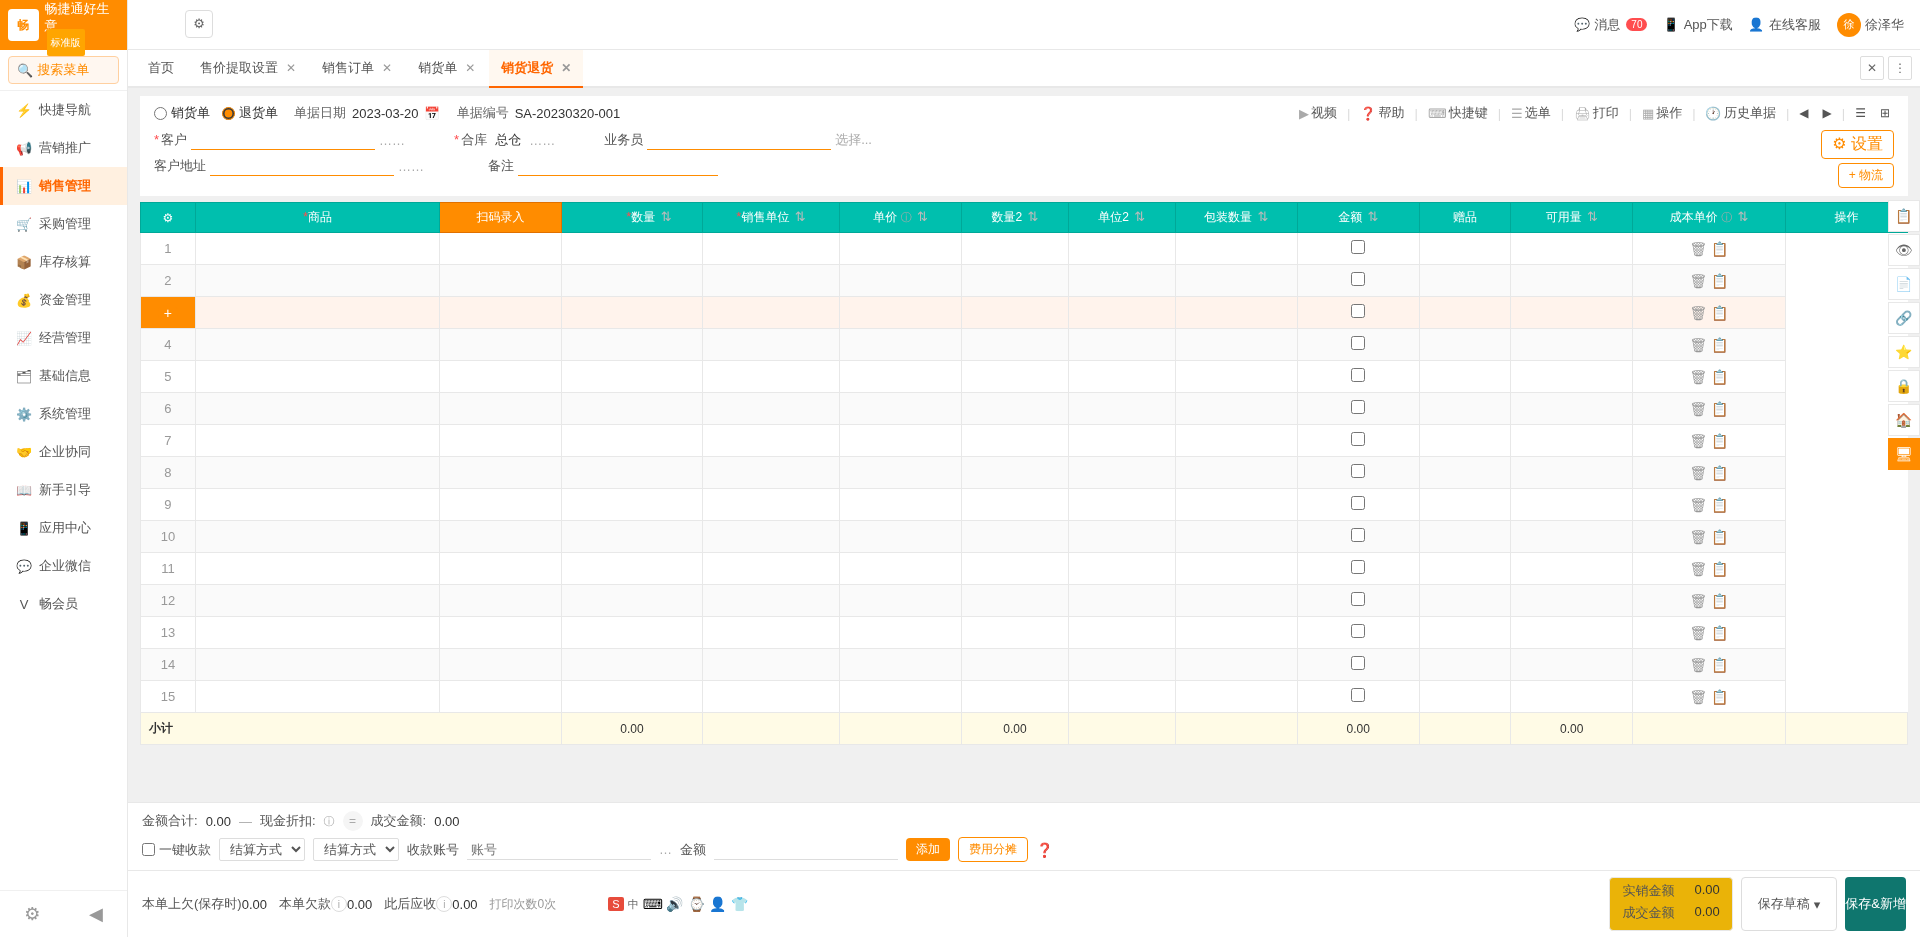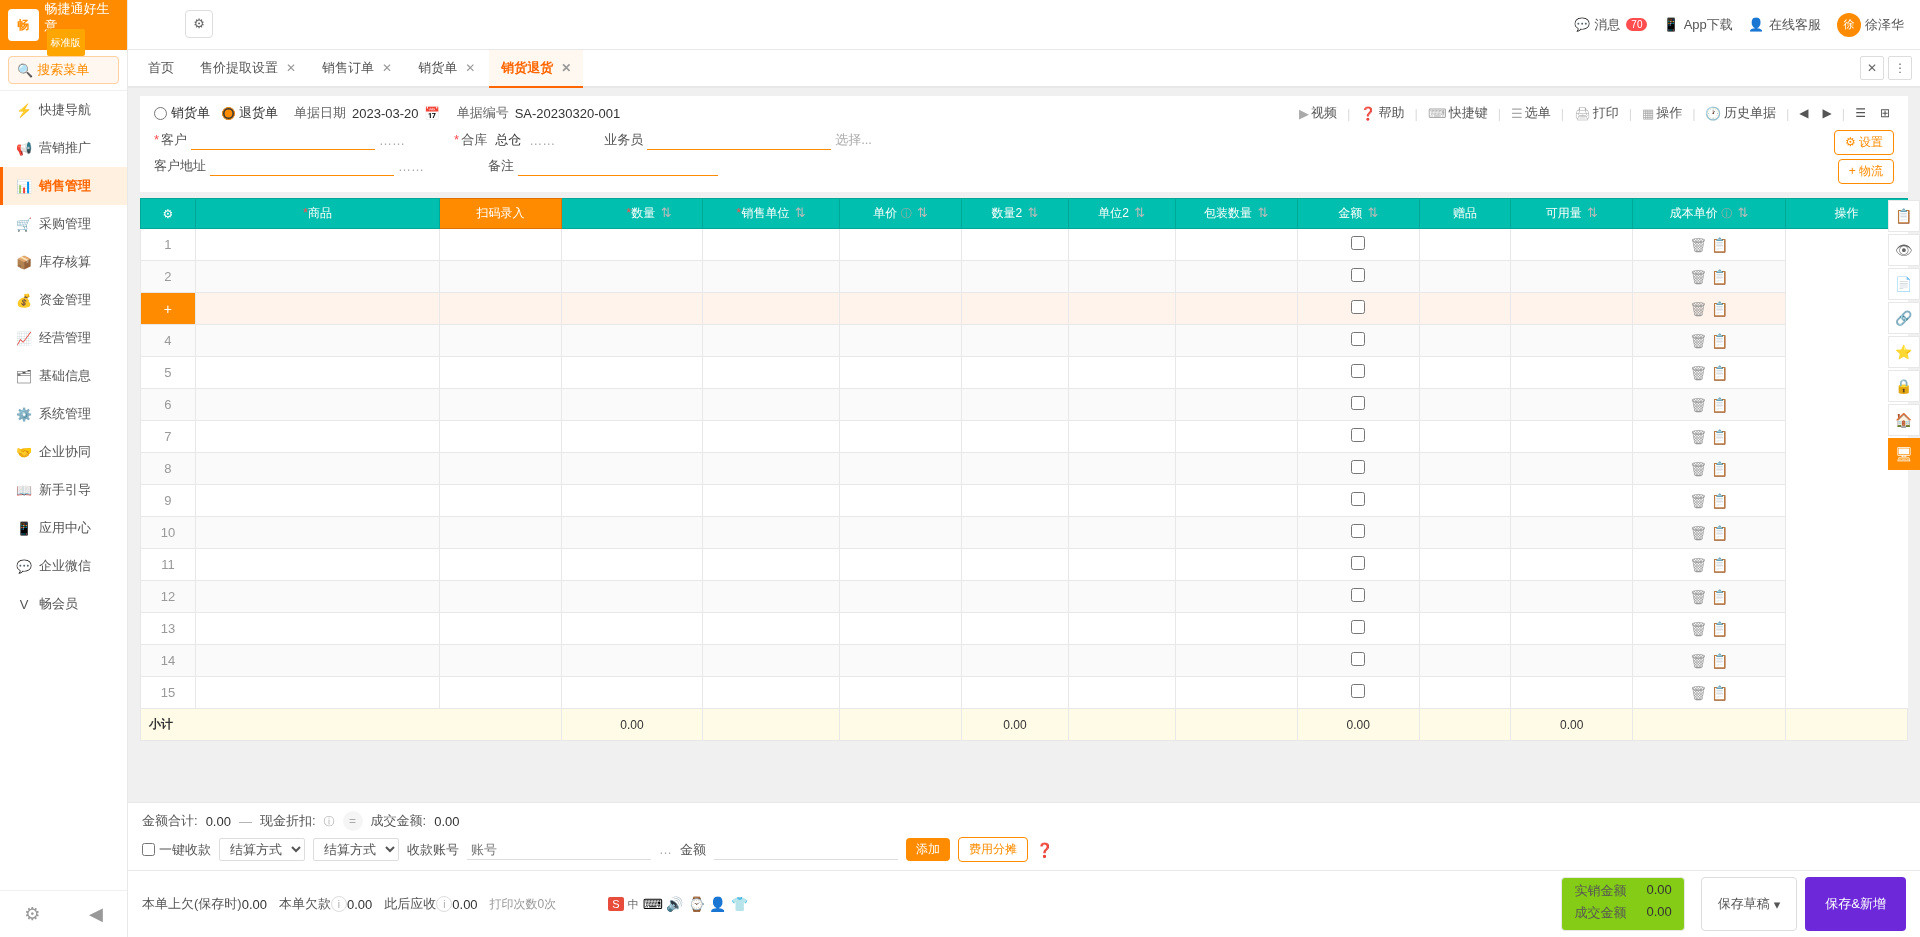--- a/index.html
+++ b/index.html
@@ -48,21 +48,21 @@
     .form-field-value { color: #333; font-weight: 500; }
     .field-group { display: flex; align-items: center; gap: 4px; }
     .field-label { color: #555; white-space: nowrap; }
     .field-label.required::before { content: "*"; color: #ff4d4f; margin-right: 2px; }
     .field-input { border: none; border-bottom: 1px solid #ff8c00; padding: 2px 4px; color: #333; min-width: 120px; outline: none; background: transparent; }
     .field-input::placeholder { color: #bbb; font-size: 12px; }
     .field-dots { color: #aaa; cursor: pointer; }
 
     
     .right-settings { display: flex; flex-direction: column; gap: 4px; align-items: flex-end; }
-    .settings-small-btn { border: 1px solid #ff8c00; color: #ff8c00; background: #fff; border-radius: 4px; padding: 3px 10px; cursor: pointer; font-size: 12px; white-space: nowrap; }
+    .settings-small-btn { border: 1px solid #ff8c00; color: #ff8c00; background: #fff; border-radius: 4px; padding: 3px 10px; cursor: pointer; font-size: 16px; white-space: nowrap; }
     .logistics-btn { border: 1px solid #ff8c00; color: #ff8c00; background: #fff; border-radius: 4px; padding: 3px 10px; cursor: pointer; font-size: 12px; white-space: nowrap; }
 
     
     .table-wrapper { overflow-x: auto; }
     table { width: 100%; border-collapse: collapse; background: #fff; }
     table th { background: #f5f5f5; border: 1px solid #e8e8e8; padding: 6px 6px; text-align: center; color: #555; font-weight: normal; white-space: nowrap; font-size: 12px; position: relative; }
     table td { border: 1px solid #e8e8e8; padding: 4px 6px; text-align: center; color: #333; height: 32px; font-size: 12px; }
     table tr:nth-child(even) td { background: #fafafa; }
     table tr.highlighted td { background: #fff3ec; }
     table tr.highlighted td:first-child { background: #ff8c00 !important; color: #fff; }
@@ -90,21 +90,21 @@
     .add-btn { background: #ff8c00; color: #fff; border: none; border-radius: 4px; padding: 3px 10px; cursor: pointer; font-size: 12px; }
     .fee-btn { background: #fff; border: 1px solid #ff8c00; color: #ff8c00; border-radius: 4px; padding: 3px 10px; cursor: pointer; font-size: 12px; }
 
     
     .bottom-bar { background: #fff; border-top: 1px solid #e8e8e8; padding: 6px 14px; display: flex; align-items: center; gap: 12px; flex-wrap: wrap; }
     .bottom-info { display: flex; align-items: center; color: #555; font-size: 12px; }
     .bottom-info-value { color: #333; font-weight: 500; }
     .print-info { color: #999; font-size: 12px; }
     .bottom-actions { margin-left: auto; display: flex; gap: 8px; }
     .save-draft-btn { border: 1px solid #ddd; background: #fff; color: #555; border-radius: 4px; padding: 6px 16px; cursor: pointer; display: flex; align-items: center; gap: 4px; }
-    .save-new-btn { background: #6d28d9; color: #fff; border: none; border-radius: 4px; padding: 6px 20px; cursor: pointer; display: flex; align-items: center; gap: 4px; font-weight: 500; }
+    .save-new-btn { background: #0f766e; color: #fff; border: none; border-radius: 4px; padding: 6px 0; cursor: pointer; display: flex; align-items: center; gap: 4px; font-weight: 500; }
     .summary-row { display: flex; justify-content: space-between; gap: 20px; margin-bottom: 4px; font-size: 13px; color: #555; }
     .summary-value { color: #333; }
 
     
     .right-floating { position: fixed; right: 0; top: 200px; display: flex; flex-direction: column; gap: 2px; }
     .float-btn { background: #fff; border: 1px solid #e8e8e8; width: 32px; height: 32px; display: flex; align-items: center; justify-content: center; cursor: pointer; color: #666; font-size: 14px; }
     .float-btn.active { background: #ff8c00; color: #fff; border-color: #ff8c00; }
     .shortcut-btn { display: flex; align-items: center; gap: 2px; color: #555; cursor: pointer; font-size: 12px; padding: 0 4px; white-space: nowrap; }
 
     .teal-header { background: #00bfae; }
@@ -804,21 +804,21 @@
         <span style="font-size:11px; color:#666;">中</span>
         <span style="font-size:14px;">⌨</span>
         <span style="font-size:14px;">🔊</span>
         <span style="font-size:14px;">⌚</span>
         <span style="font-size:14px;">👤</span>
         <span style="font-size:14px;">👕</span>
       </div>
 
       <div class="bottom-actions">
 
-        <div style="background:#84cc16; border:1px solid #e8e8e8; border-radius:4px; padding:4px 12px; margin-right:8px;">
+        <div style="background:#eab308; border:1px solid #e8e8e8; border-radius:4px; padding:4px 12px; ">
           <div class="summary-row">
             <span>实销金额</span>
             <span class="summary-value">0.00</span>
           </div>
           <div class="summary-row">
             <span>成交金额</span>
             <span class="summary-value">0.00</span>
           </div>
         </div>
         <button class="save-draft-btn">

